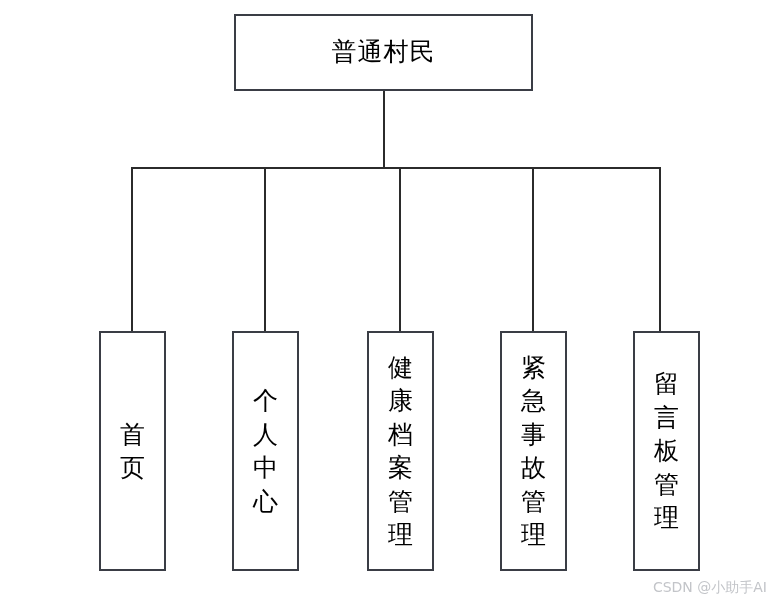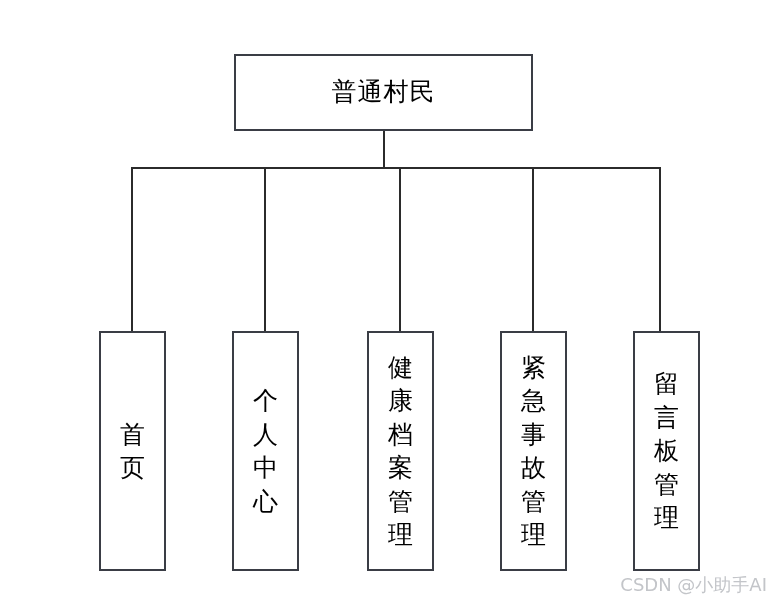--- a/index.html
+++ b/index.html
@@ -46,21 +46,20 @@
     align-items: center;
     justify-content: center;
   }
 
   
   .node-root {
     left: 234px;
     top: 14px;
     width: 299px;
     height: 77px;
-    margin-top: 40px;
   }
   .node-root .node-label {
     font-family: "DejaVu Sans", "Liberation Sans", sans-serif;
     font-size: 25px;
     line-height: 1.15;
     color: #000000;
     letter-spacing: 1px;
     white-space: nowrap;
   }
 
@@ -91,21 +90,21 @@
   .leaf-2 { left: 367px; }
   .leaf-3 { left: 500px; }
   .leaf-4 { left: 633px; }
 
   
   #watermark {
     position: absolute;
     right: 12px;
     bottom: 8px;
     font-family: "DejaVu Sans", "Liberation Sans", sans-serif;
-    font-size: 18px;
+    font-size: 14px;
     color: #c3c5c9;
     white-space: nowrap;
     user-select: none;
   }
 </style>
 </head>
 <body>
 
 <div id="diagram-canvas">
 

